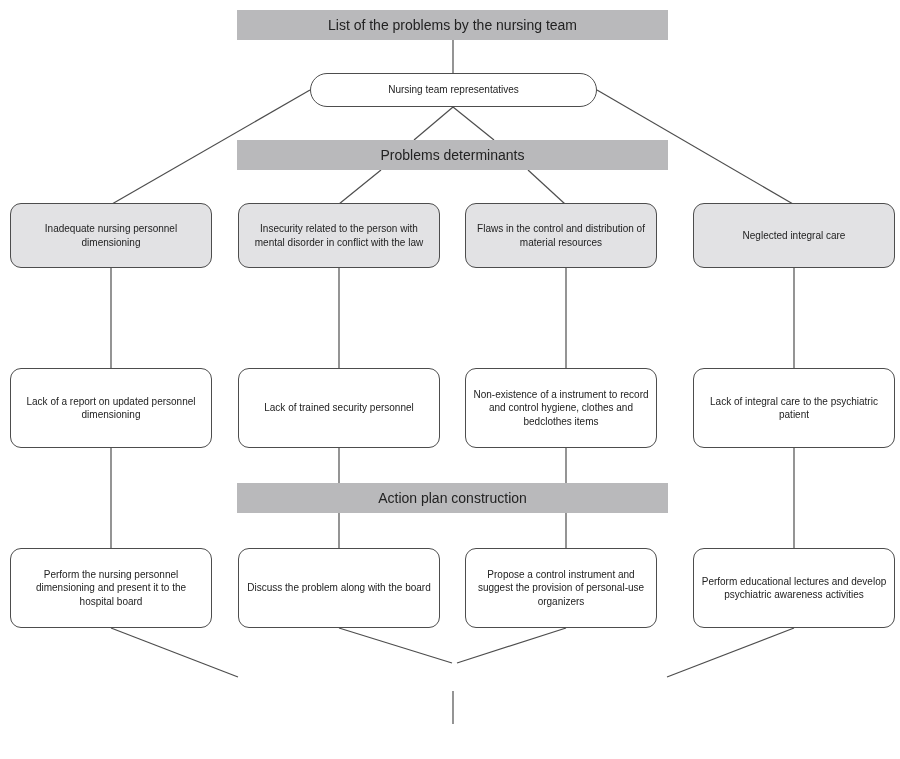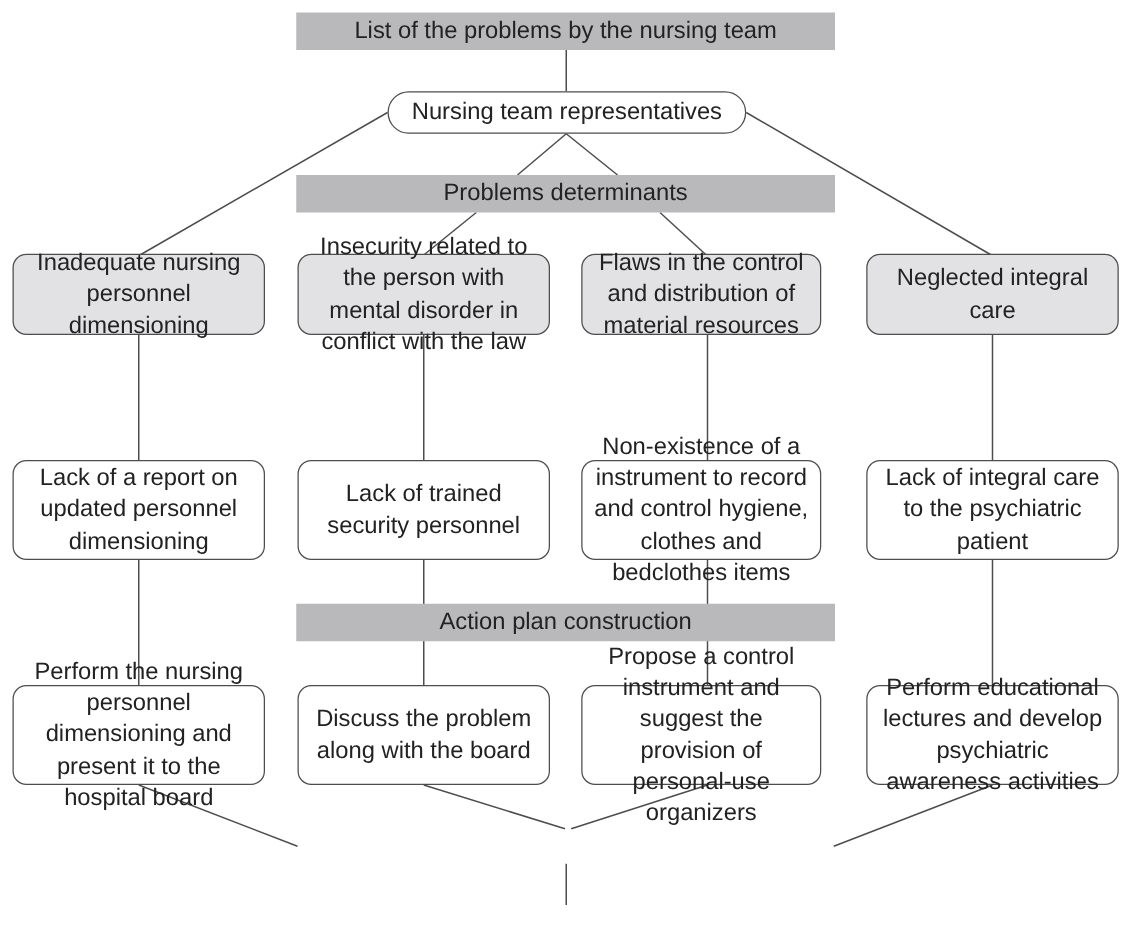--- a/index.html
+++ b/index.html
@@ -27,30 +27,30 @@
     position:absolute;left:0;top:0;z-index:0;
   }
   .connectors line{
     stroke:var(--stroke);
     stroke-width:1.2;
   }
   .bar{
     position:absolute;left:237px;width:431px;height:30px;
     background:var(--bar-fill);
     display:flex;align-items:center;justify-content:center;
-    text-align:center;font-size:19px;line-height:1.2;
+    text-align:center;font-size:14px;line-height:1.2;
     z-index:1;box-sizing:border-box;
   }
   .node{
     position:absolute;
     background:var(--white-box-fill);
     border:1.3px solid var(--stroke);
     border-radius:11px;
     display:flex;align-items:center;justify-content:center;
-    text-align:center;font-size:19px;line-height:1.32;
+    text-align:center;font-size:10px;line-height:1.32;
     padding:3px 7px;box-sizing:border-box;
     z-index:1;
   }
   .node.gray{background:var(--gray-box-fill);}
   .rep{
     left:310px;top:73px;width:287px;height:34px;
     border-radius:17px;padding:2px 10px;
   }
   .col1{left:10px;width:202px}
   .col2{left:238px;width:202px}

